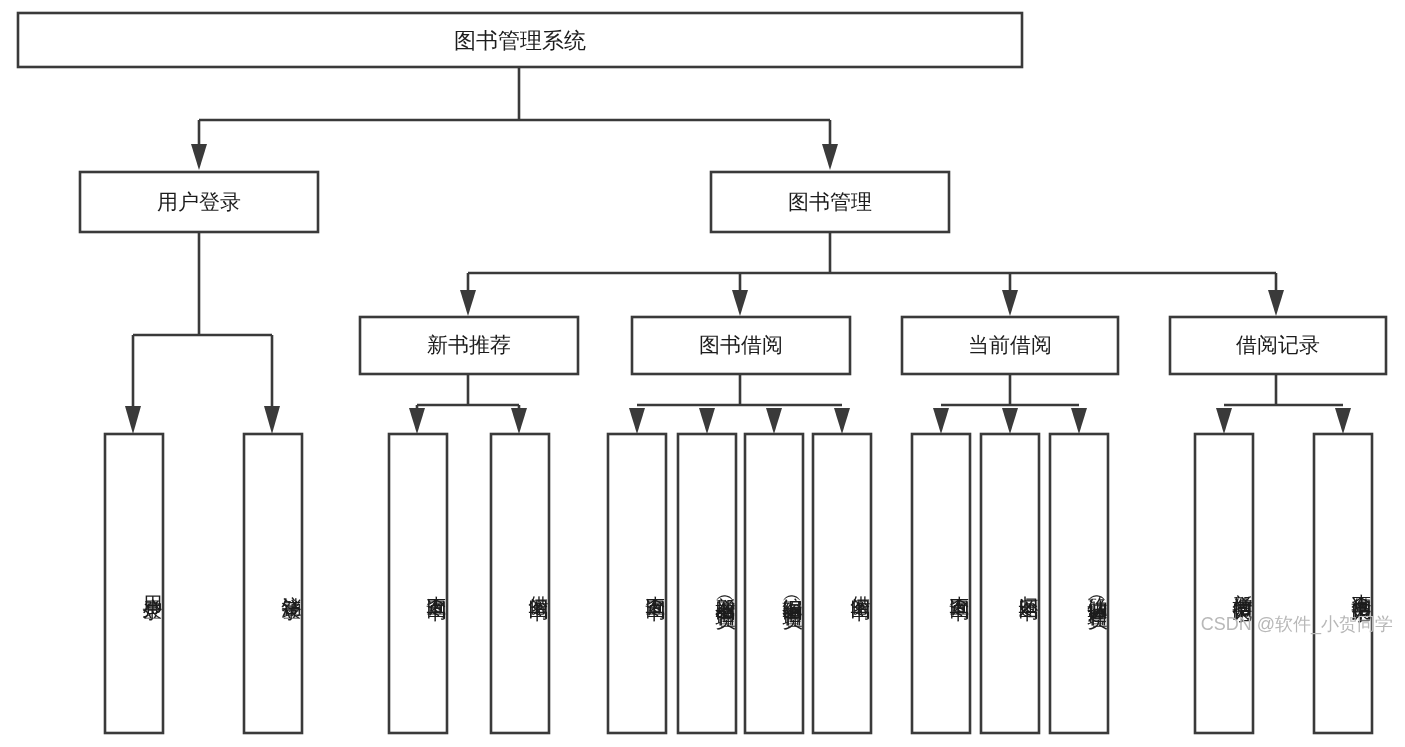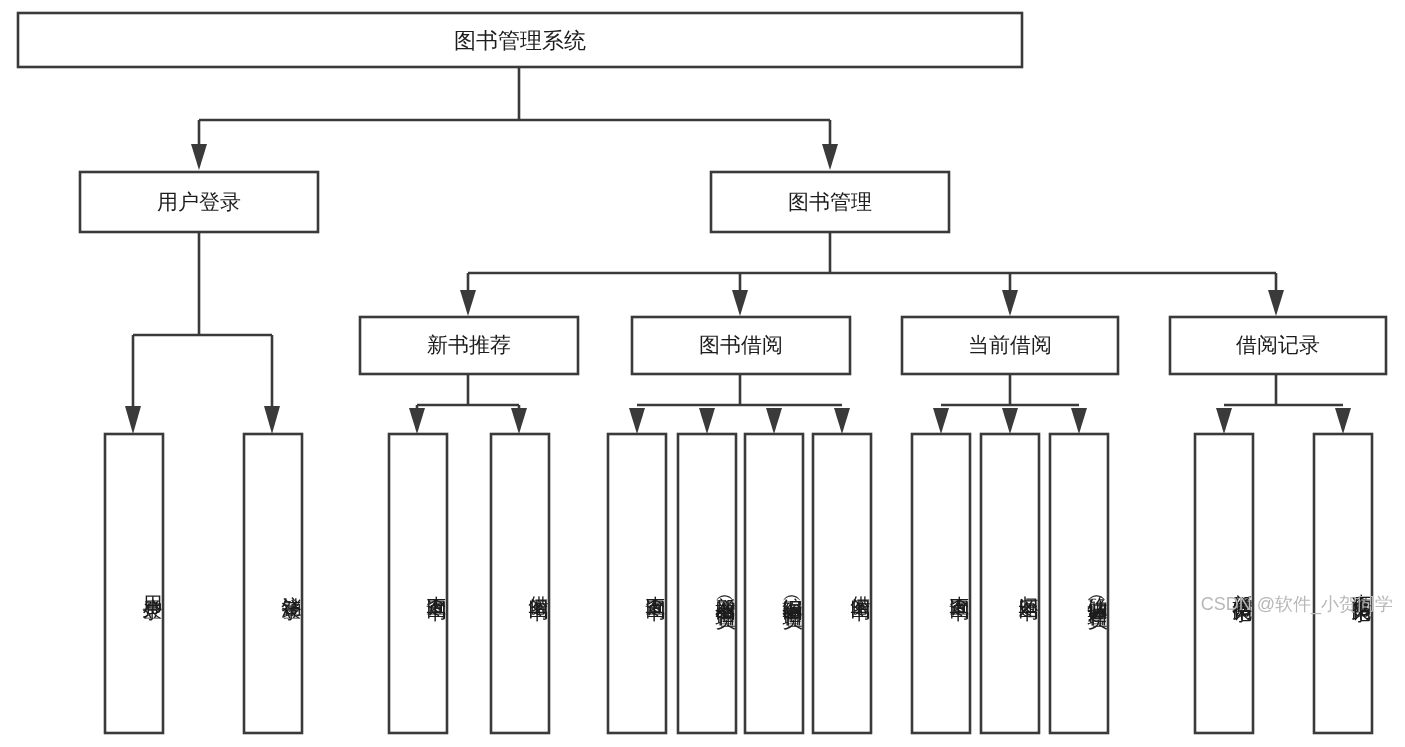--- a/index.html
+++ b/index.html
@@ -66,21 +66,21 @@
     line-height: 1;
     color: #1c1c1c;
     letter-spacing: 2px;
     white-space: nowrap;
     text-align: center;
     pointer-events: none;
   }
   .watermark {
     position: absolute;
     right: 12px;
-    bottom: 20px;
+    bottom: 0;
     font-family: "Liberation Sans", "DejaVu Sans", sans-serif;
     font-size: 18px;
     color: #b8b8b8;
     white-space: nowrap;
     user-select: none;
   }
 </style>
 </head>
 <body>
 

